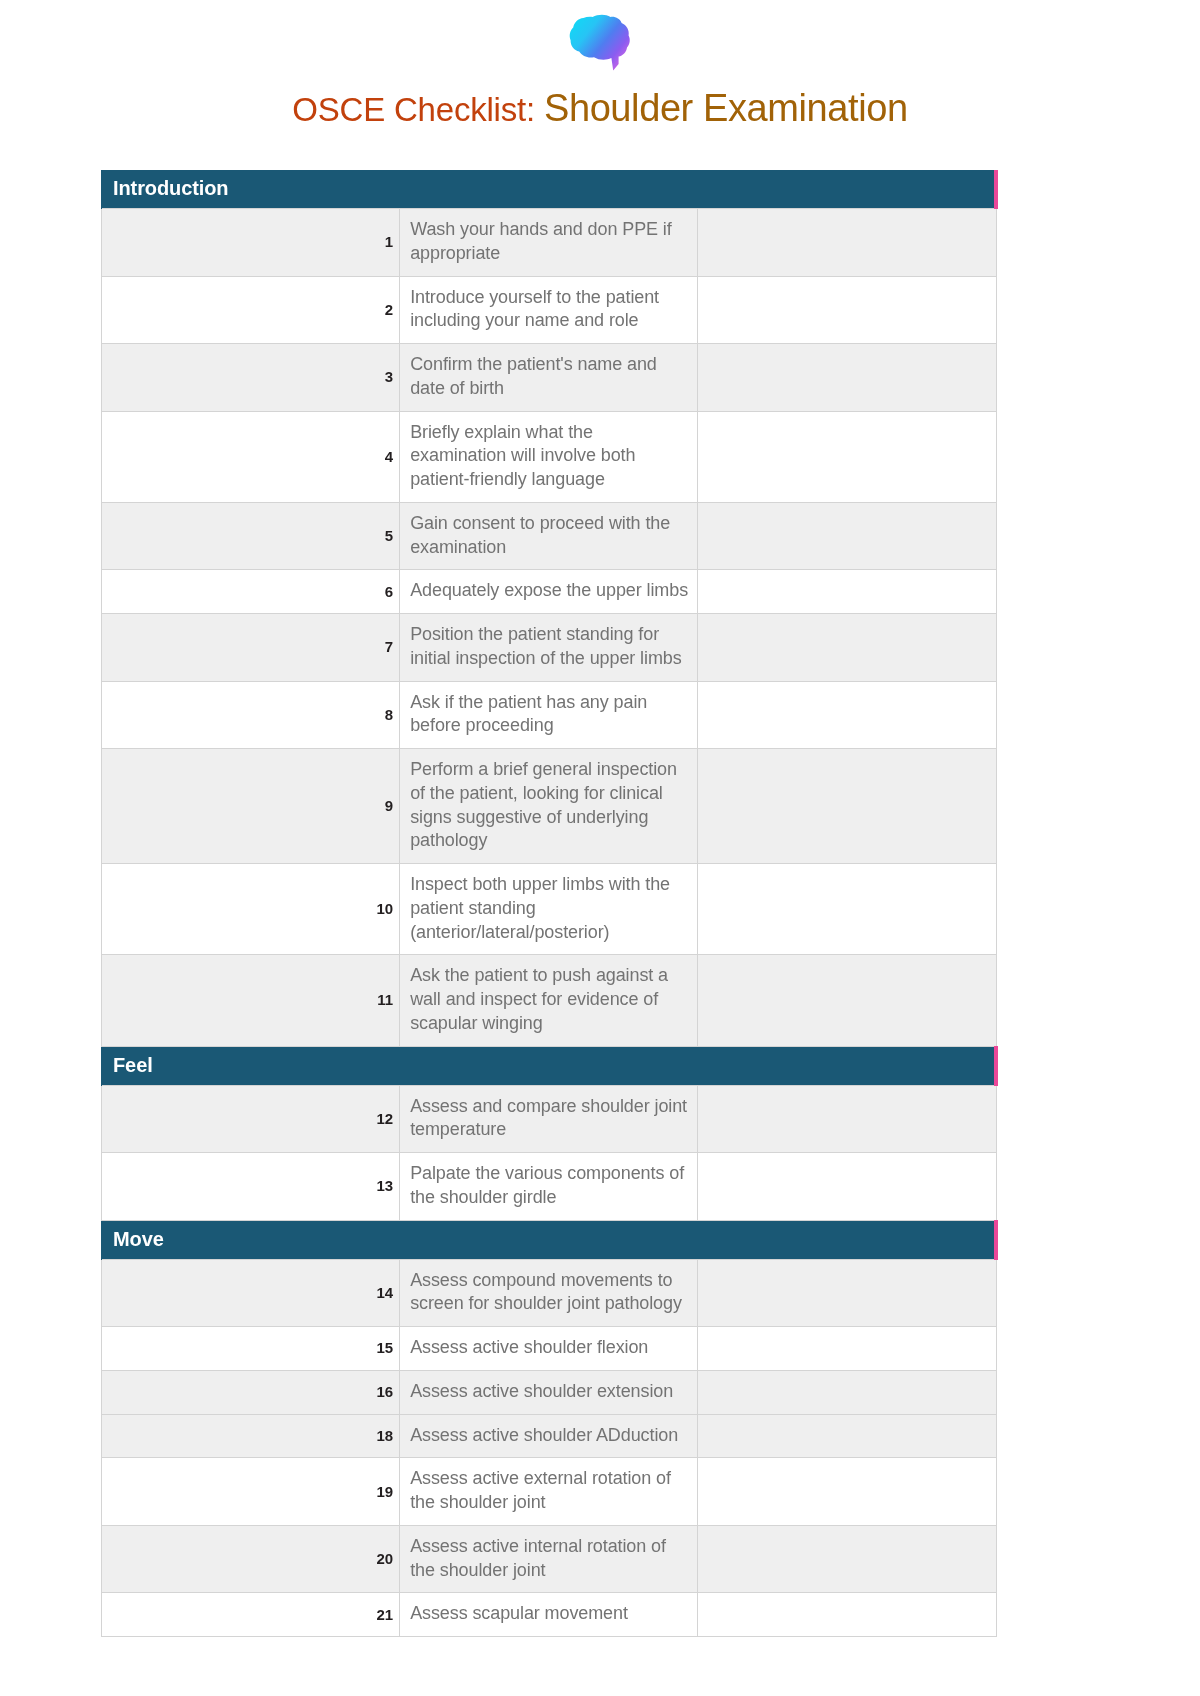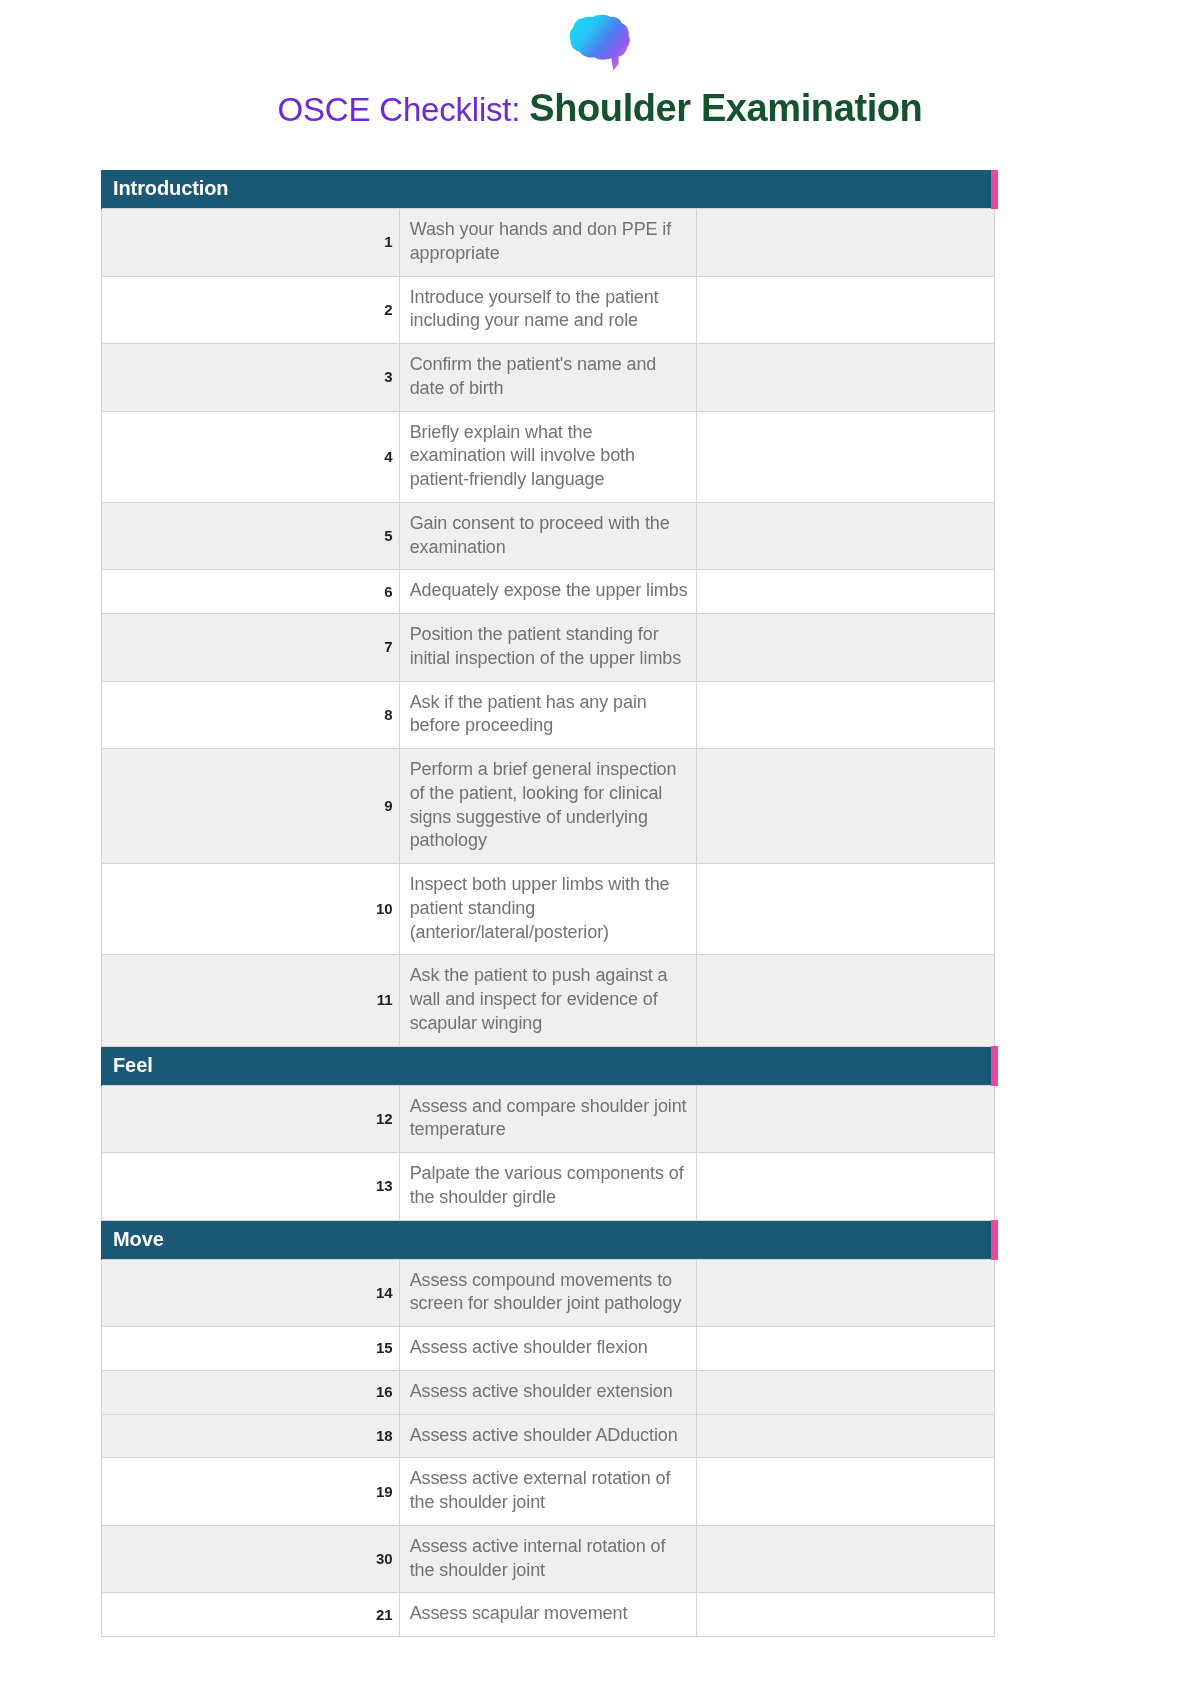--- a/index.html
+++ b/index.html
@@ -44,27 +44,27 @@
   .title {
     text-align: center;
     margin: 16px 0 0 0;
     padding: 0;
     white-space: nowrap;
     line-height: 1.1;
   }
   .title .t-light {
     font-size: 33px;
     font-weight: 400;
-    color: #6d28d9;
+    color: #c2410c;
     letter-spacing: -0.2px;
   }
   .title .t-bold {
     font-size: 38px;
-    font-weight: 700;
-    color: #14532d;
+    font-weight: 400;
+    color: #a16207;
     letter-spacing: -0.4px;
   }
 
   
   .checklist {
     position: absolute;
     left: 101px;
     top: 170px;
     width: 897px;
     border-collapse: collapse;
@@ -76,21 +76,21 @@
 
   .section-header td {
     background: #1a5875;
     color: #ffffff;
     font-size: 20px;
     font-weight: 700;
     padding: 7px 0 8px 11px;
     letter-spacing: -0.1px;
     border: none;
     border-left: 1px solid #1a5875;
-    border-right: 7px solid #ec4899;
+    border-right: 4px solid #ec4899;
   }
 
   .item td {
     border-top: 1px solid #d4d4d4;
     border-bottom: 1px solid #d4d4d4;
     vertical-align: middle;
   }
   .item .num {
     width: 33px;
     font-size: 15px;
@@ -256,21 +256,21 @@
           <td class="num">18</td>
           <td class="txt">Assess active shoulder ADduction</td>
           <td class="chk"></td>
         </tr>
         <tr class="item plain">
           <td class="num">19</td>
           <td class="txt">Assess active external rotation of the shoulder joint</td>
           <td class="chk"></td>
         </tr>
         <tr class="item shade">
-          <td class="num">30</td>
+          <td class="num">20</td>
           <td class="txt">Assess active internal rotation of the shoulder joint</td>
           <td class="chk"></td>
         </tr>
         <tr class="item plain">
           <td class="num">21</td>
           <td class="txt">Assess scapular movement</td>
           <td class="chk"></td>
         </tr>
       </tbody>
   </table>

